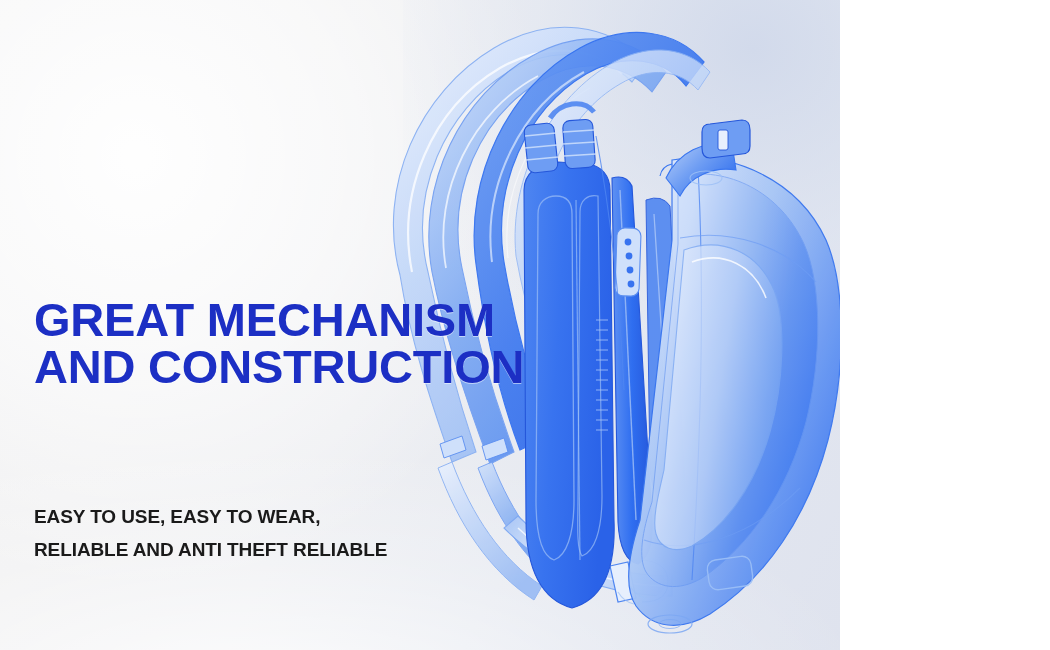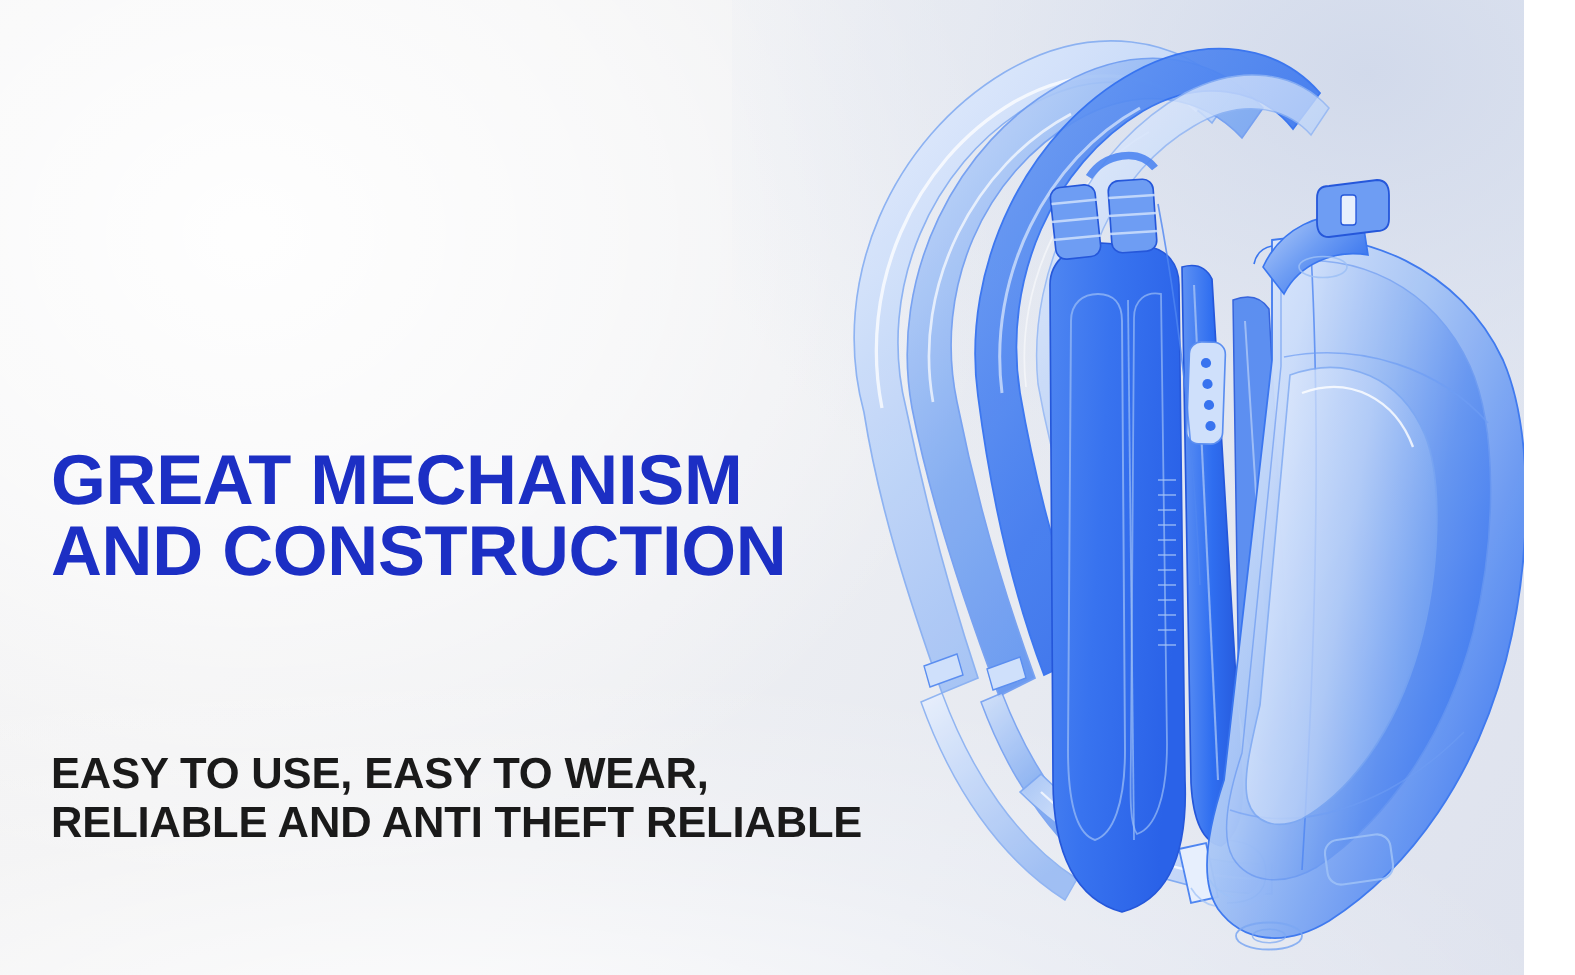--- a/index.html
+++ b/index.html
@@ -6,21 +6,21 @@
     margin: 0;
     padding: 0;
     background: #ffffff;
   }
   body {
     font-family: "Liberation Sans", sans-serif;
   }
 
   #banner {
     position: relative;
-    width: 1016px;
+    width: 840px;
     height: 650px;
     overflow: hidden;
     background: #f0f0f1;
   }
 
   
   .bg-base {
     position: absolute;
     inset: 0;
     background: linear-gradient(118deg,
@@ -85,21 +85,21 @@
 
   .subtext-block {
     position: absolute;
     left: 34px;
     top: 500px;
     z-index: 8;
   }
   .subline {
     margin: 0;
     color: #1a1a1a;
-    font-size: 29px;
+    font-size: 19px;
     line-height: 33px;
     font-weight: 700;
     letter-spacing: -0.1px;
   }
 
   
   .product {
     position: absolute;
     right: 0;
     top: 0;

